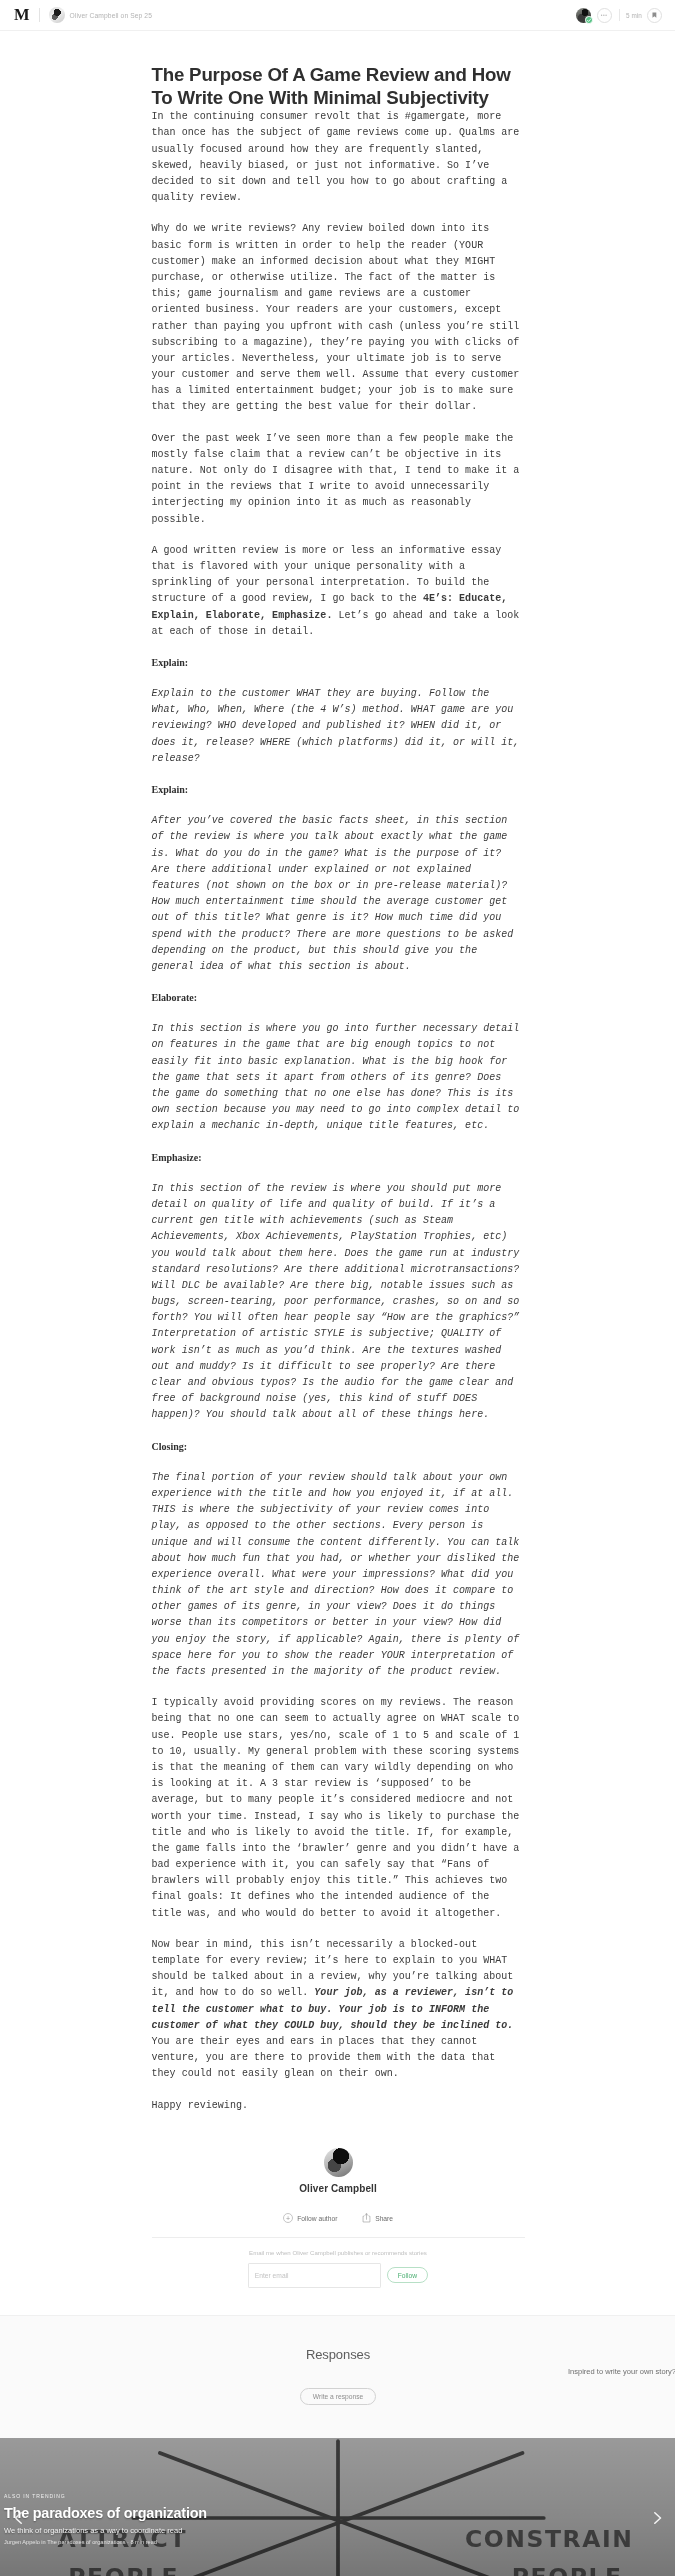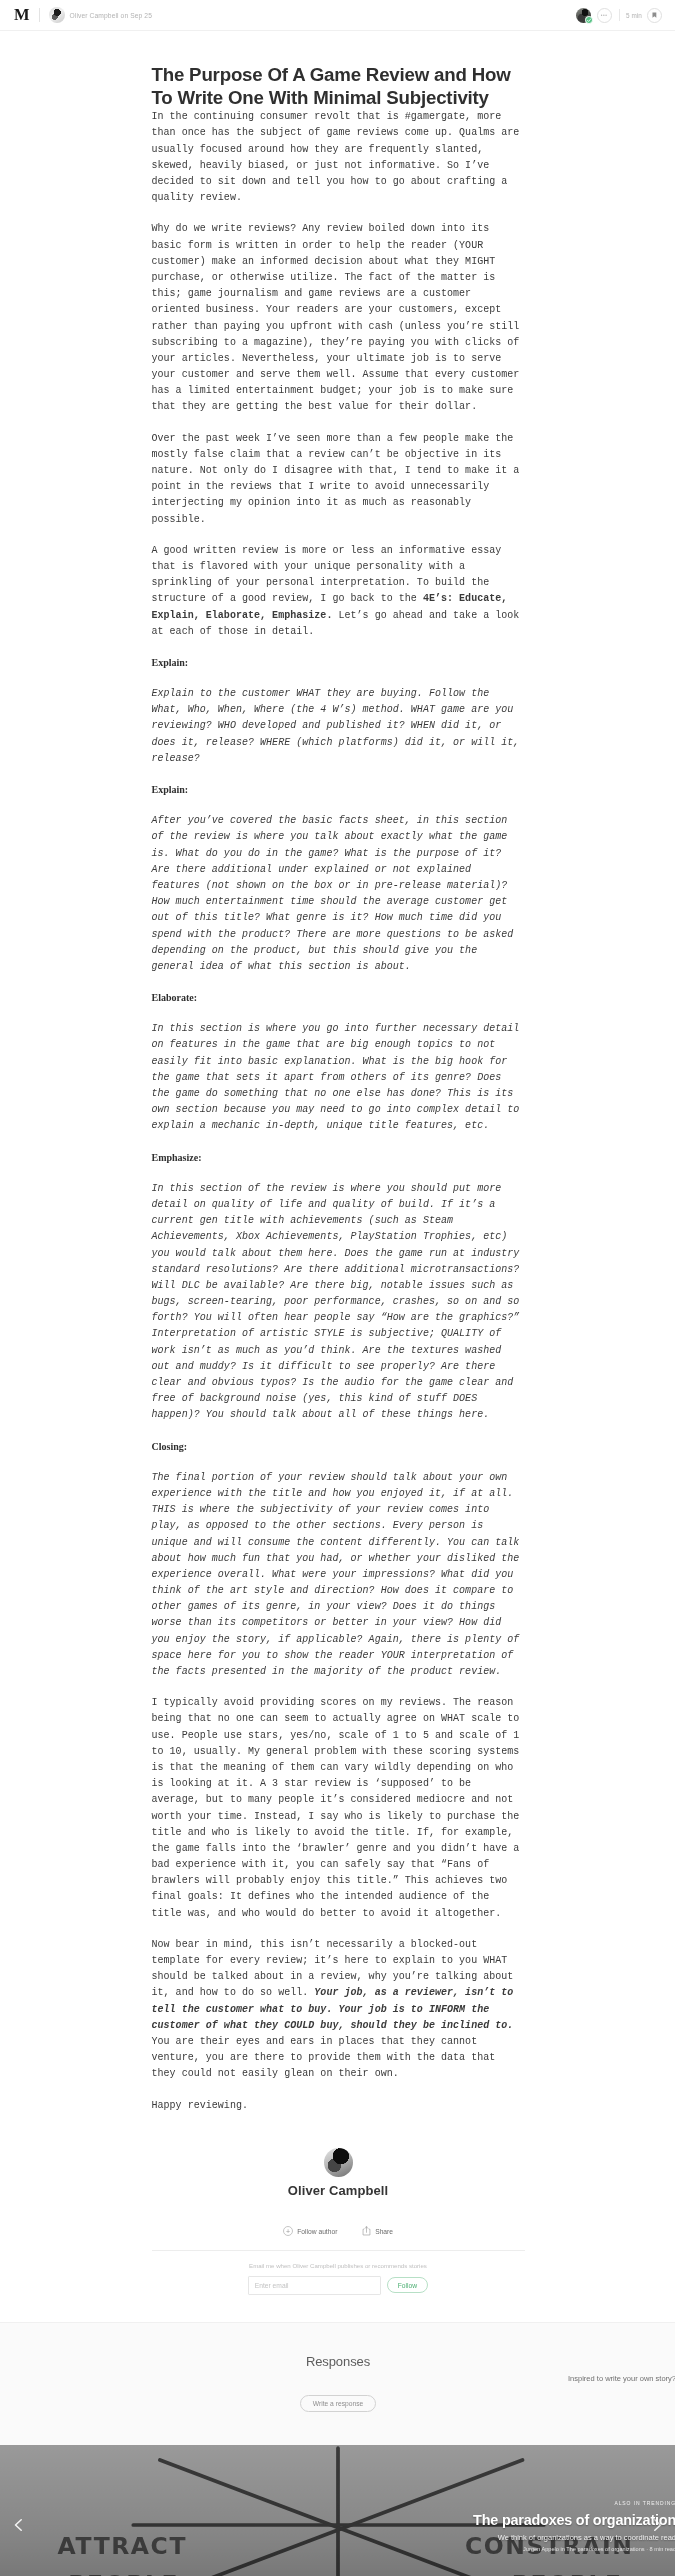--- a/index.html
+++ b/index.html
@@ -139,25 +139,25 @@
   }
   .author-avatar {
     width: 29px; height: 29px; border-radius: 50%;
     margin: 0 auto 6.4px;
     background:
       radial-gradient(circle at 58% 28%, #0d0d0d 0 30%, rgba(13,13,13,0) 31%),
       radial-gradient(circle at 36% 60%, #454545 0 26%, rgba(69,69,69,0) 27%),
       linear-gradient(155deg,#e4e4e4 0%,#bdbdbd 40%,#6f6f6f 100%);
   }
   .author-name {
-    font-size: 13px;
+    font-size: 10px;
     font-weight: bold;
     color: #353535;
     letter-spacing: 0.1px;
-    margin-bottom: 28px;
+    margin-bottom: 19px;
   }
   .author-actions {
     display: flex; justify-content: center; align-items: center;
     gap: 24.5px;
     margin-bottom: 14px;
   }
   .act { display: flex; align-items: center; gap: 4.3px; cursor: pointer; }
   .act-ico-circ {
     width: 10px; height: 10px; border-radius: 50%;
     border: 0.5px solid #c6c6c6;
@@ -173,21 +173,21 @@
     width: 373px; margin: 0 auto;
     padding-top: 11.7px; text-align: center;
   }
   .email-caption {
     font-size: 6.1px; color: #c0c0c0; margin-bottom: 6.4px;
   }
   .email-row {
     display: flex; justify-content: center; align-items: center; gap: 5.9px;
   }
   .email-input {
-    width: 133px; height: 19px;
+    width: 133px; height: 25px;
     border: 0.5px solid #e6e6e6;
     background: #fff;
     border-radius: 1.1px;
     padding: 0 5.9px;
     font-size: 6.7px;
     color: #333;
     font-family: "Liberation Sans", sans-serif;
     outline: none;
   }
   .email-input::placeholder { color: #c3c3c3; }
@@ -238,21 +238,21 @@
   .promo-art { position: absolute; inset: 0; }
   .promo-art svg { width: 100%; height: 100%; display: block; }
   .promo-scrim {
     position: absolute; inset: 0;
     background: linear-gradient(180deg, rgba(0,0,0,.06) 0%, rgba(0,0,0,.18) 55%, rgba(0,0,0,.32) 100%);
   }
   .promo-text {
     position: absolute;
     left: 4px; right: 0;
     top: 55px;
-    text-align: right;
+    text-align: left;
     color: #fff;
   }
   .promo-kicker {
     font-size: 5px;
     letter-spacing: 0.9px;
     color: #f0f0f0;
     margin-bottom: 5.9px;
     text-transform: uppercase;
   }
   .promo-title {

